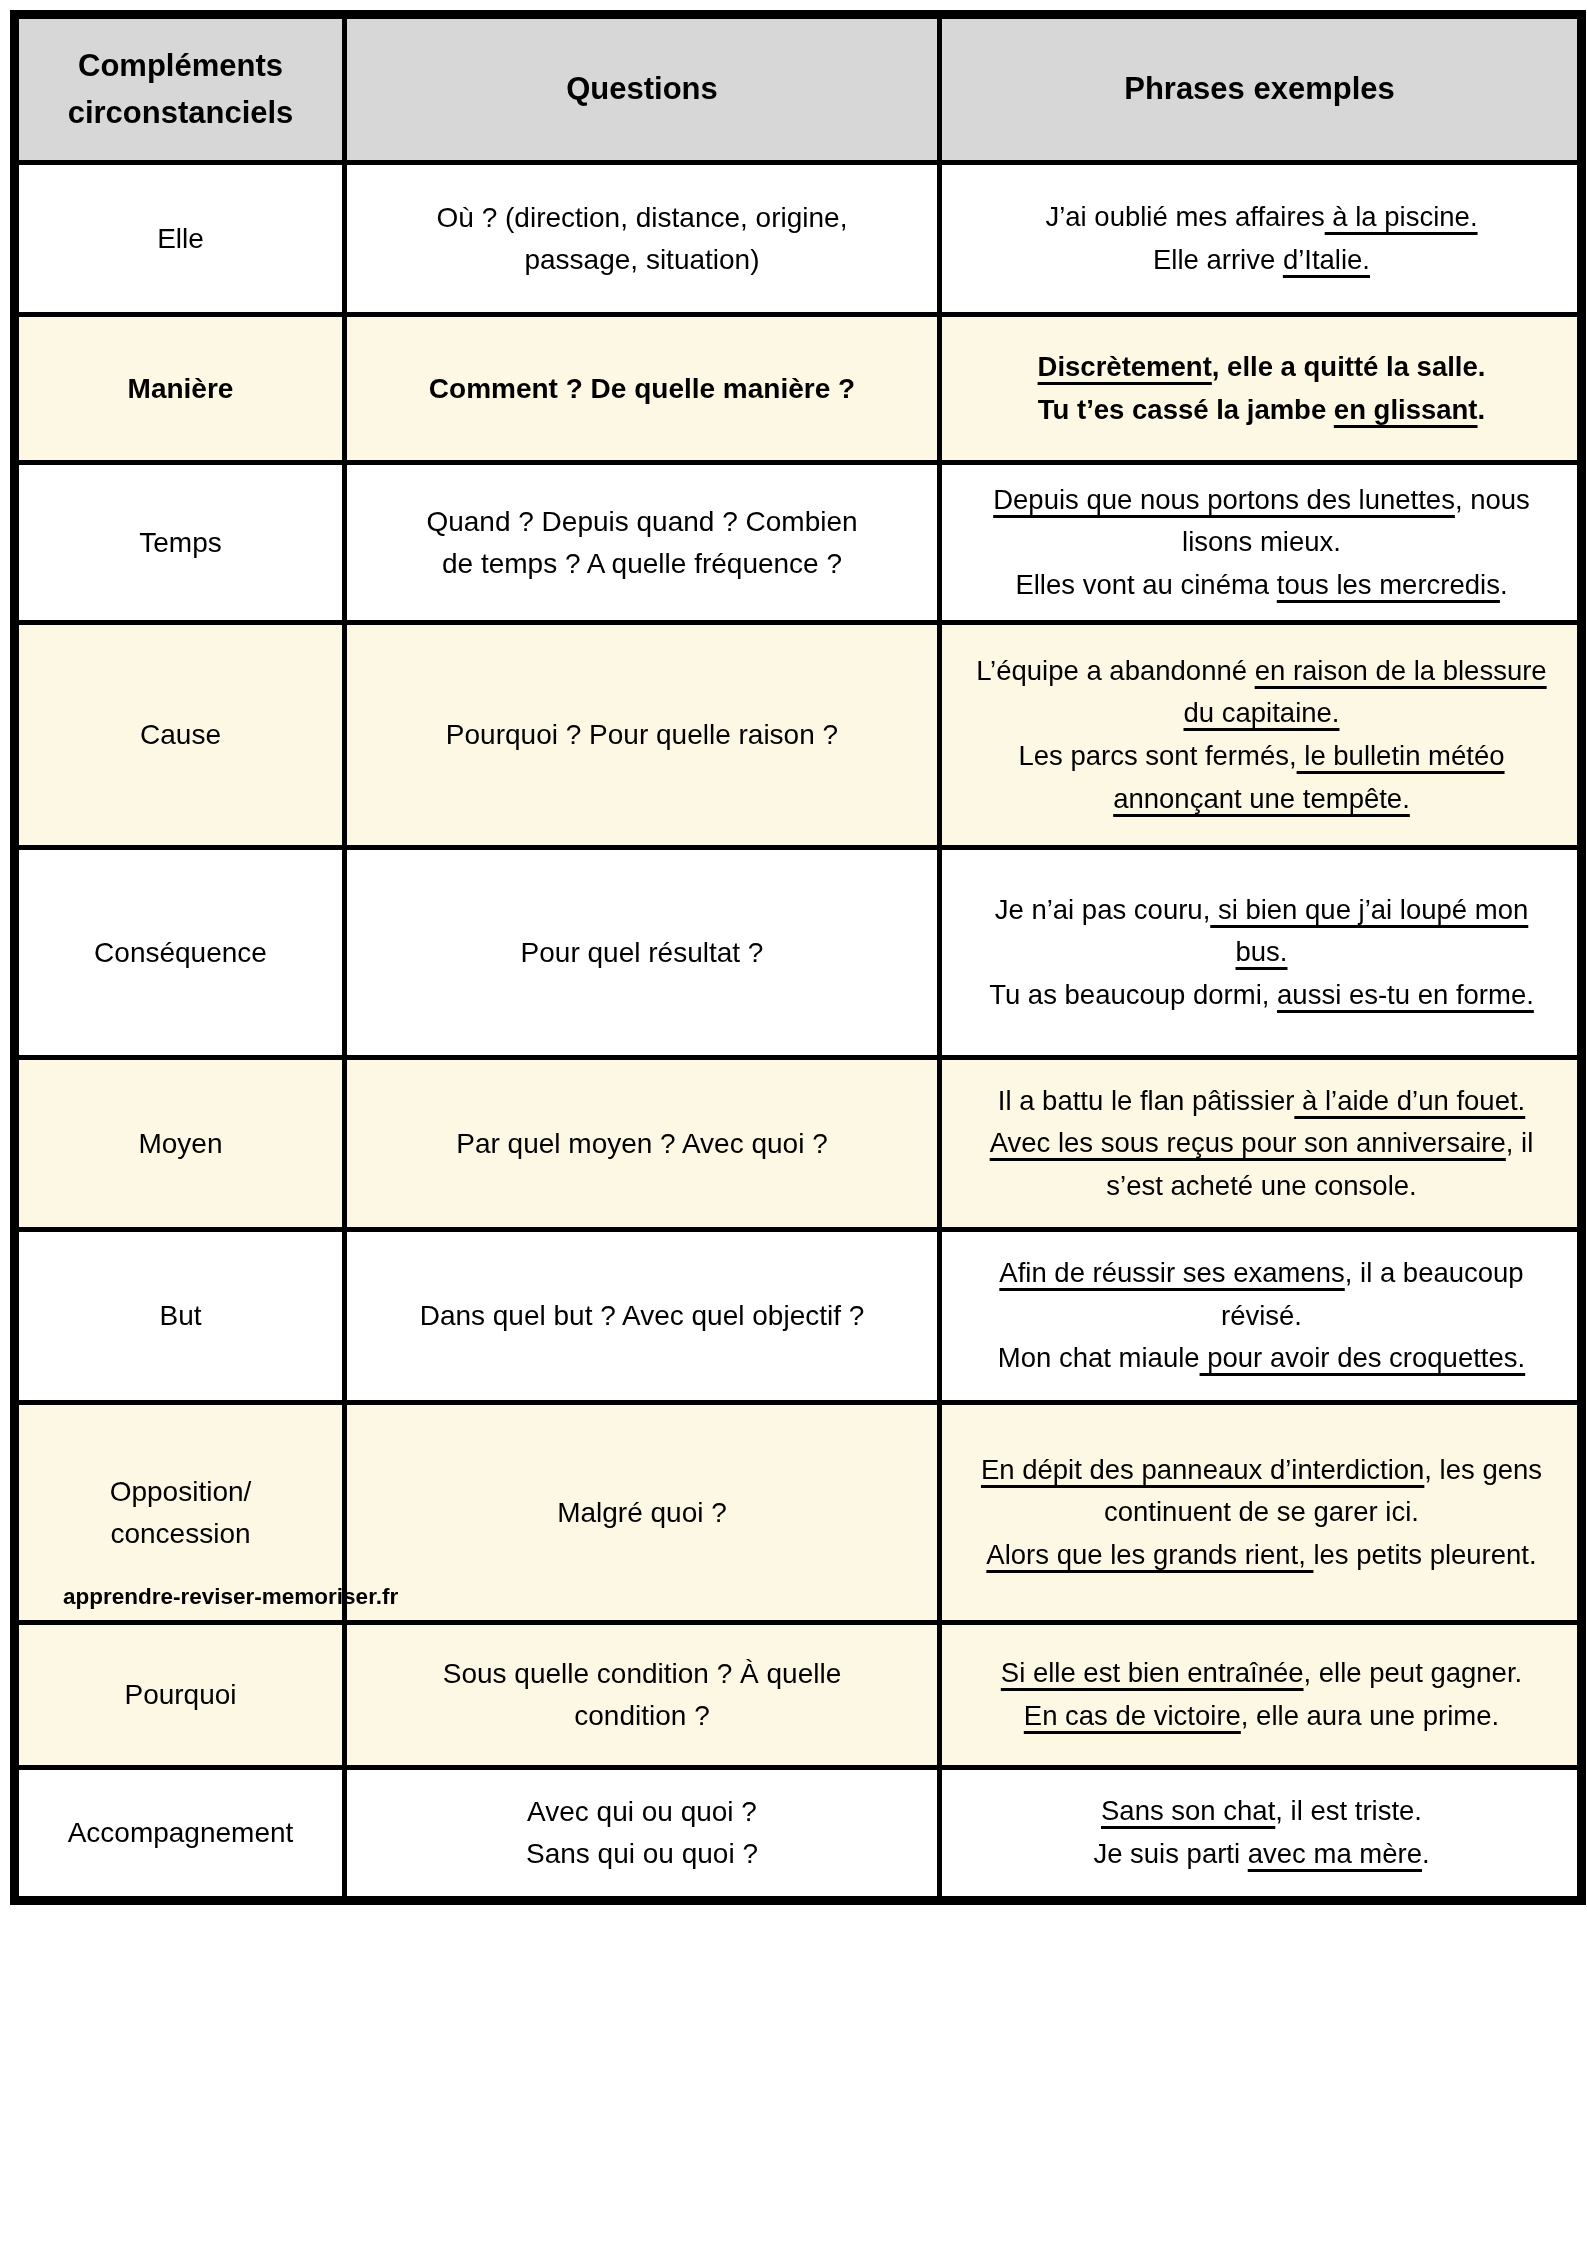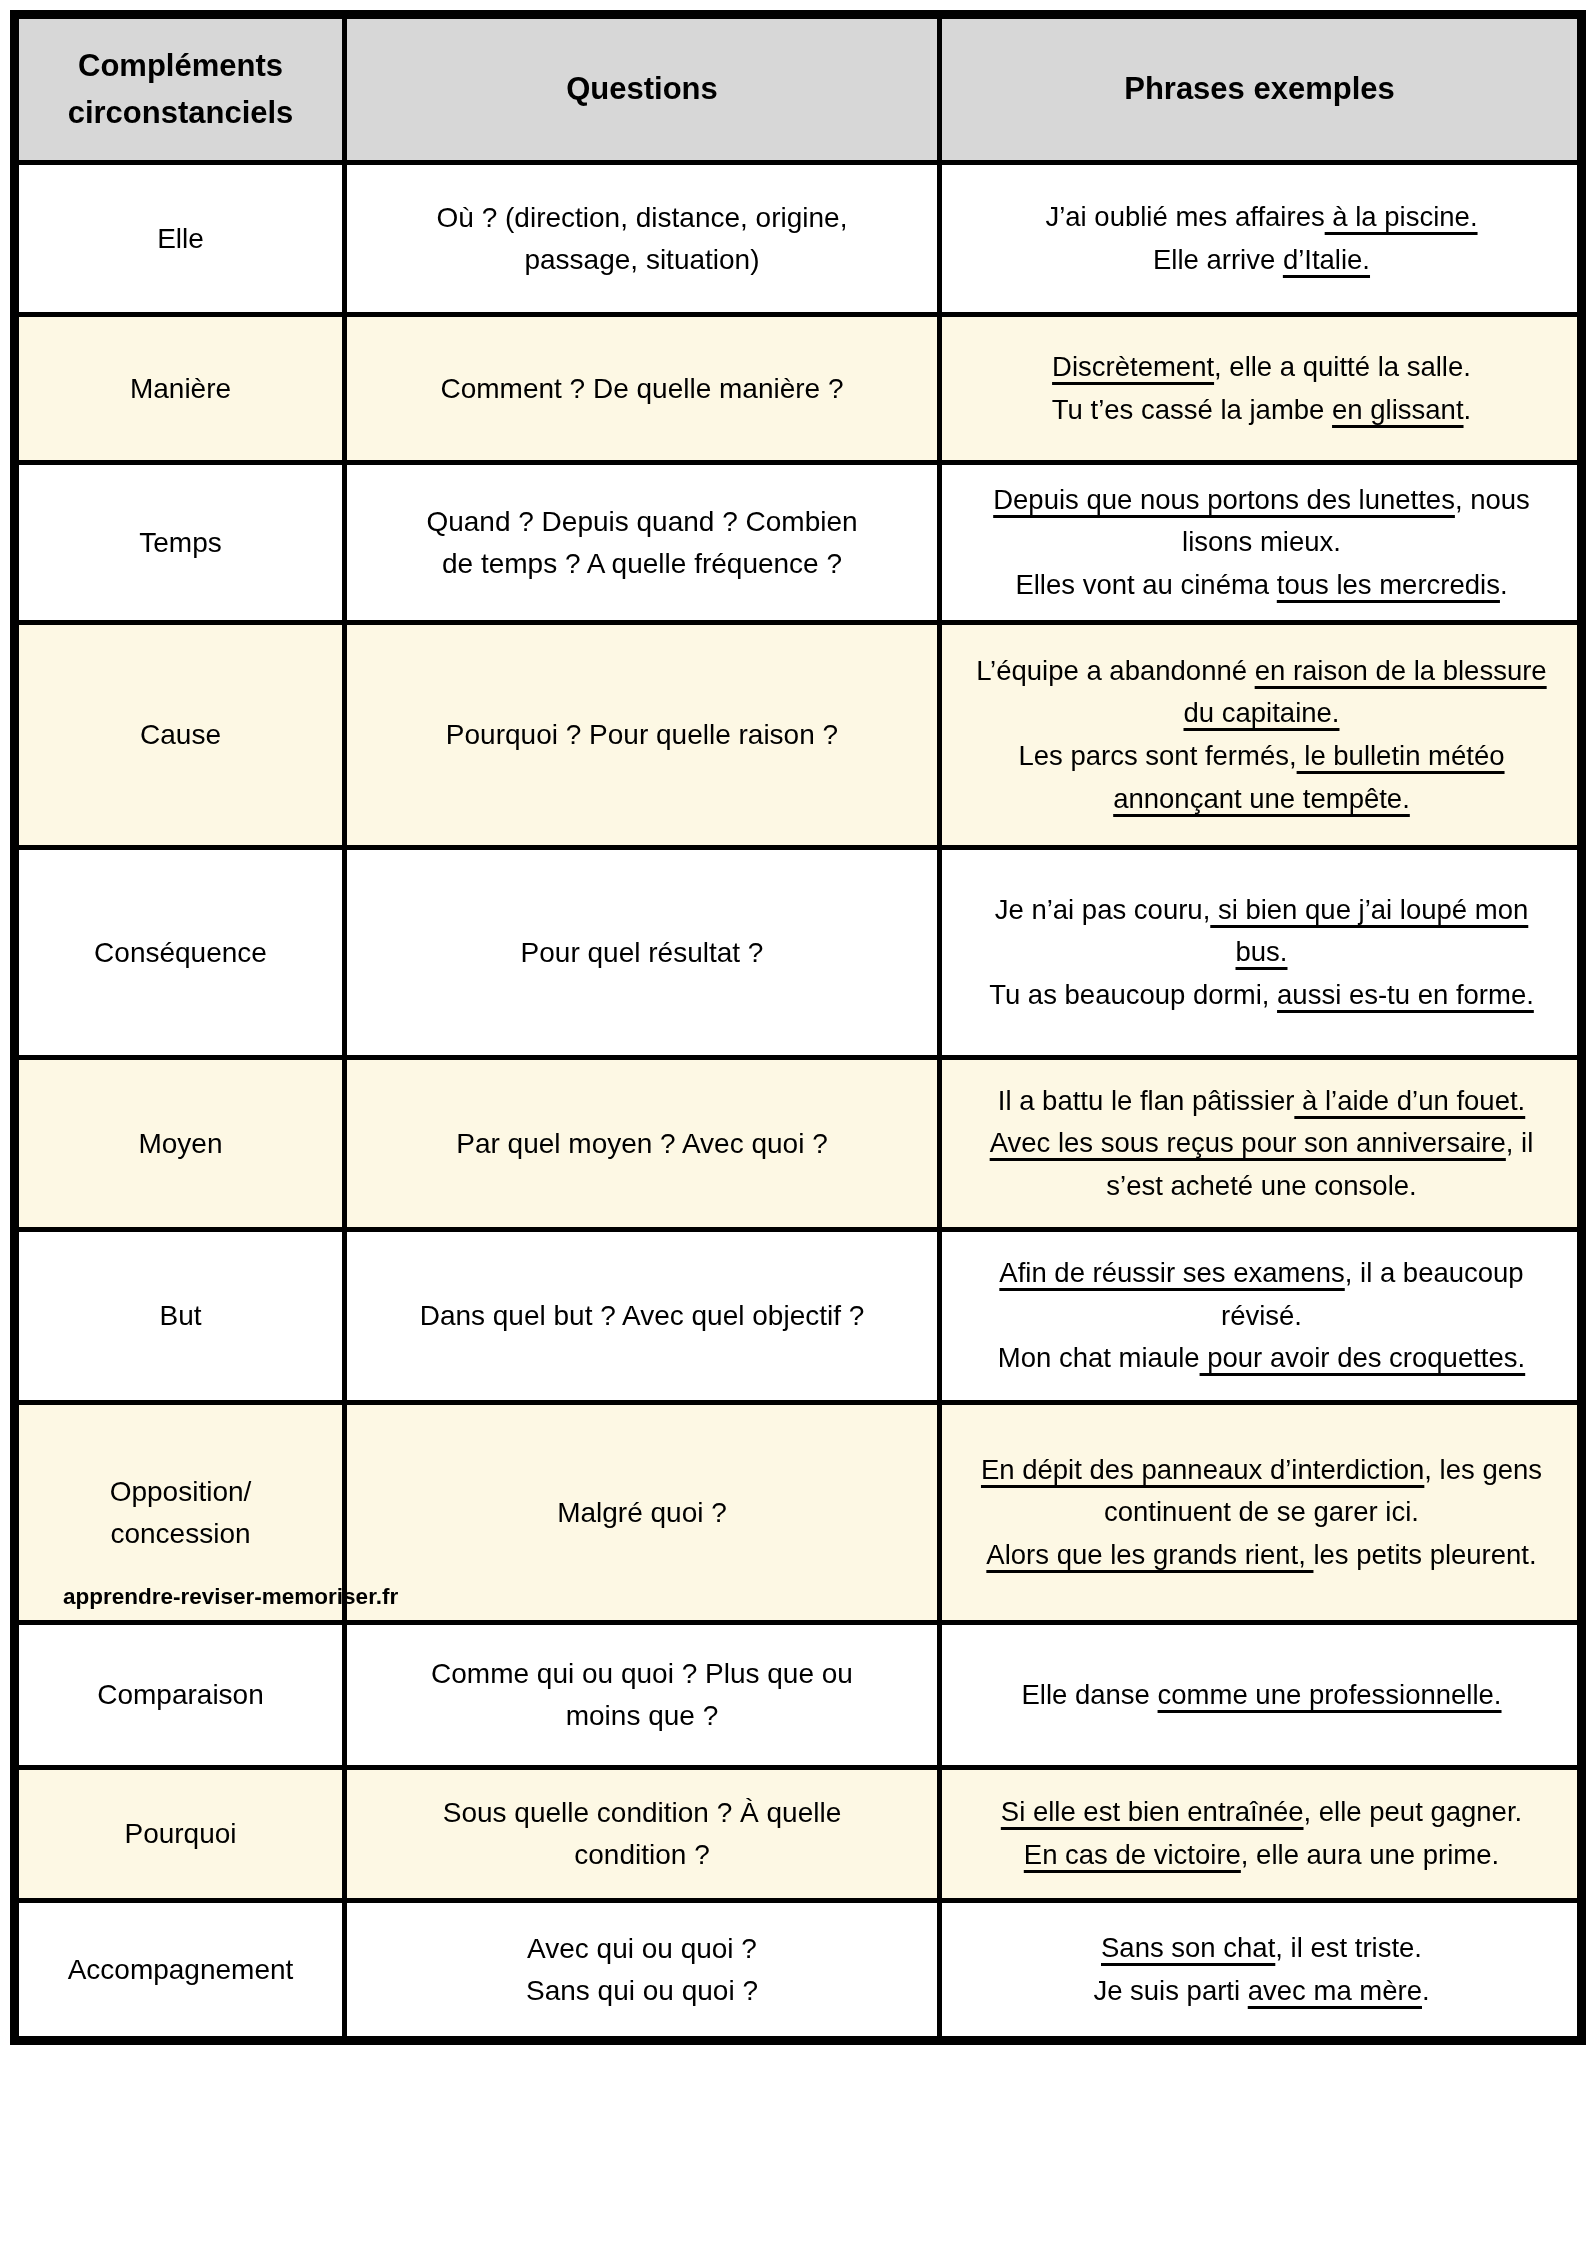--- a/index.html
+++ b/index.html
@@ -69,21 +69,21 @@
     left:44px;
     bottom:10px;
     font-size:22.5px;
     font-weight:bold;
     white-space:nowrap;
     z-index:2;
     line-height:1.2;
   }
   
   tbody tr:nth-child(1){height:152px;}
-  tbody tr:nth-child(2){height:148px;}
+  tbody tr:nth-child(2){height:148px;font-weight:bold;}
   tbody tr:nth-child(3){height:160px;}
   tbody tr:nth-child(4){height:225px;}
   tbody tr:nth-child(5){height:210px;}
   tbody tr:nth-child(6){height:172px;}
   tbody tr:nth-child(7){height:173px;}
   tbody tr:nth-child(8){height:220px;}
   tbody tr:nth-child(9){height:145px;}
   tbody tr:nth-child(10){height:133px;}
   tbody tr:nth-child(11){height:140px;}
   tbody tr:nth-child(12){height:157px;}
@@ -167,28 +167,20 @@
         </tr>
         <tr class="shaded">
           <td class="col-label"><span>Opposition/
 concession</span><span class="watermark">apprendre-reviser-memoriser.fr</span></td>
           <td class="col-question"><span>Malgré quoi ?</span></td>
           <td class="col-example">
             <div class="example-line"><span class="u">En dépit des panneaux d’interdiction</span><span>, les gens continuent de se garer ici.</span></div>
             <div class="example-line"><span class="u">Alors que les grands rient, </span><span>les petits pleurent.</span></div>
           </td>
         </tr>
-        <tr>
-          <td class="col-label"><span>Comparaison</span></td>
-          <td class="col-question"><span>Comme qui ou quoi ? Plus que ou
-moins que ?</span></td>
-          <td class="col-example">
-            <div class="example-line"><span>Elle danse </span><span class="u">comme une professionnelle.</span></div>
-          </td>
-        </tr>
         <tr class="shaded">
           <td class="col-label"><span>Pourquoi</span></td>
           <td class="col-question"><span>Sous quelle condition ? À quelle
 condition ?</span></td>
           <td class="col-example">
             <div class="example-line"><span class="u">Si elle est bien entraînée</span><span>, elle peut gagner.</span></div>
             <div class="example-line"><span class="u">En cas de victoire</span><span>, elle aura une prime.</span></div>
           </td>
         </tr>
         <tr>

